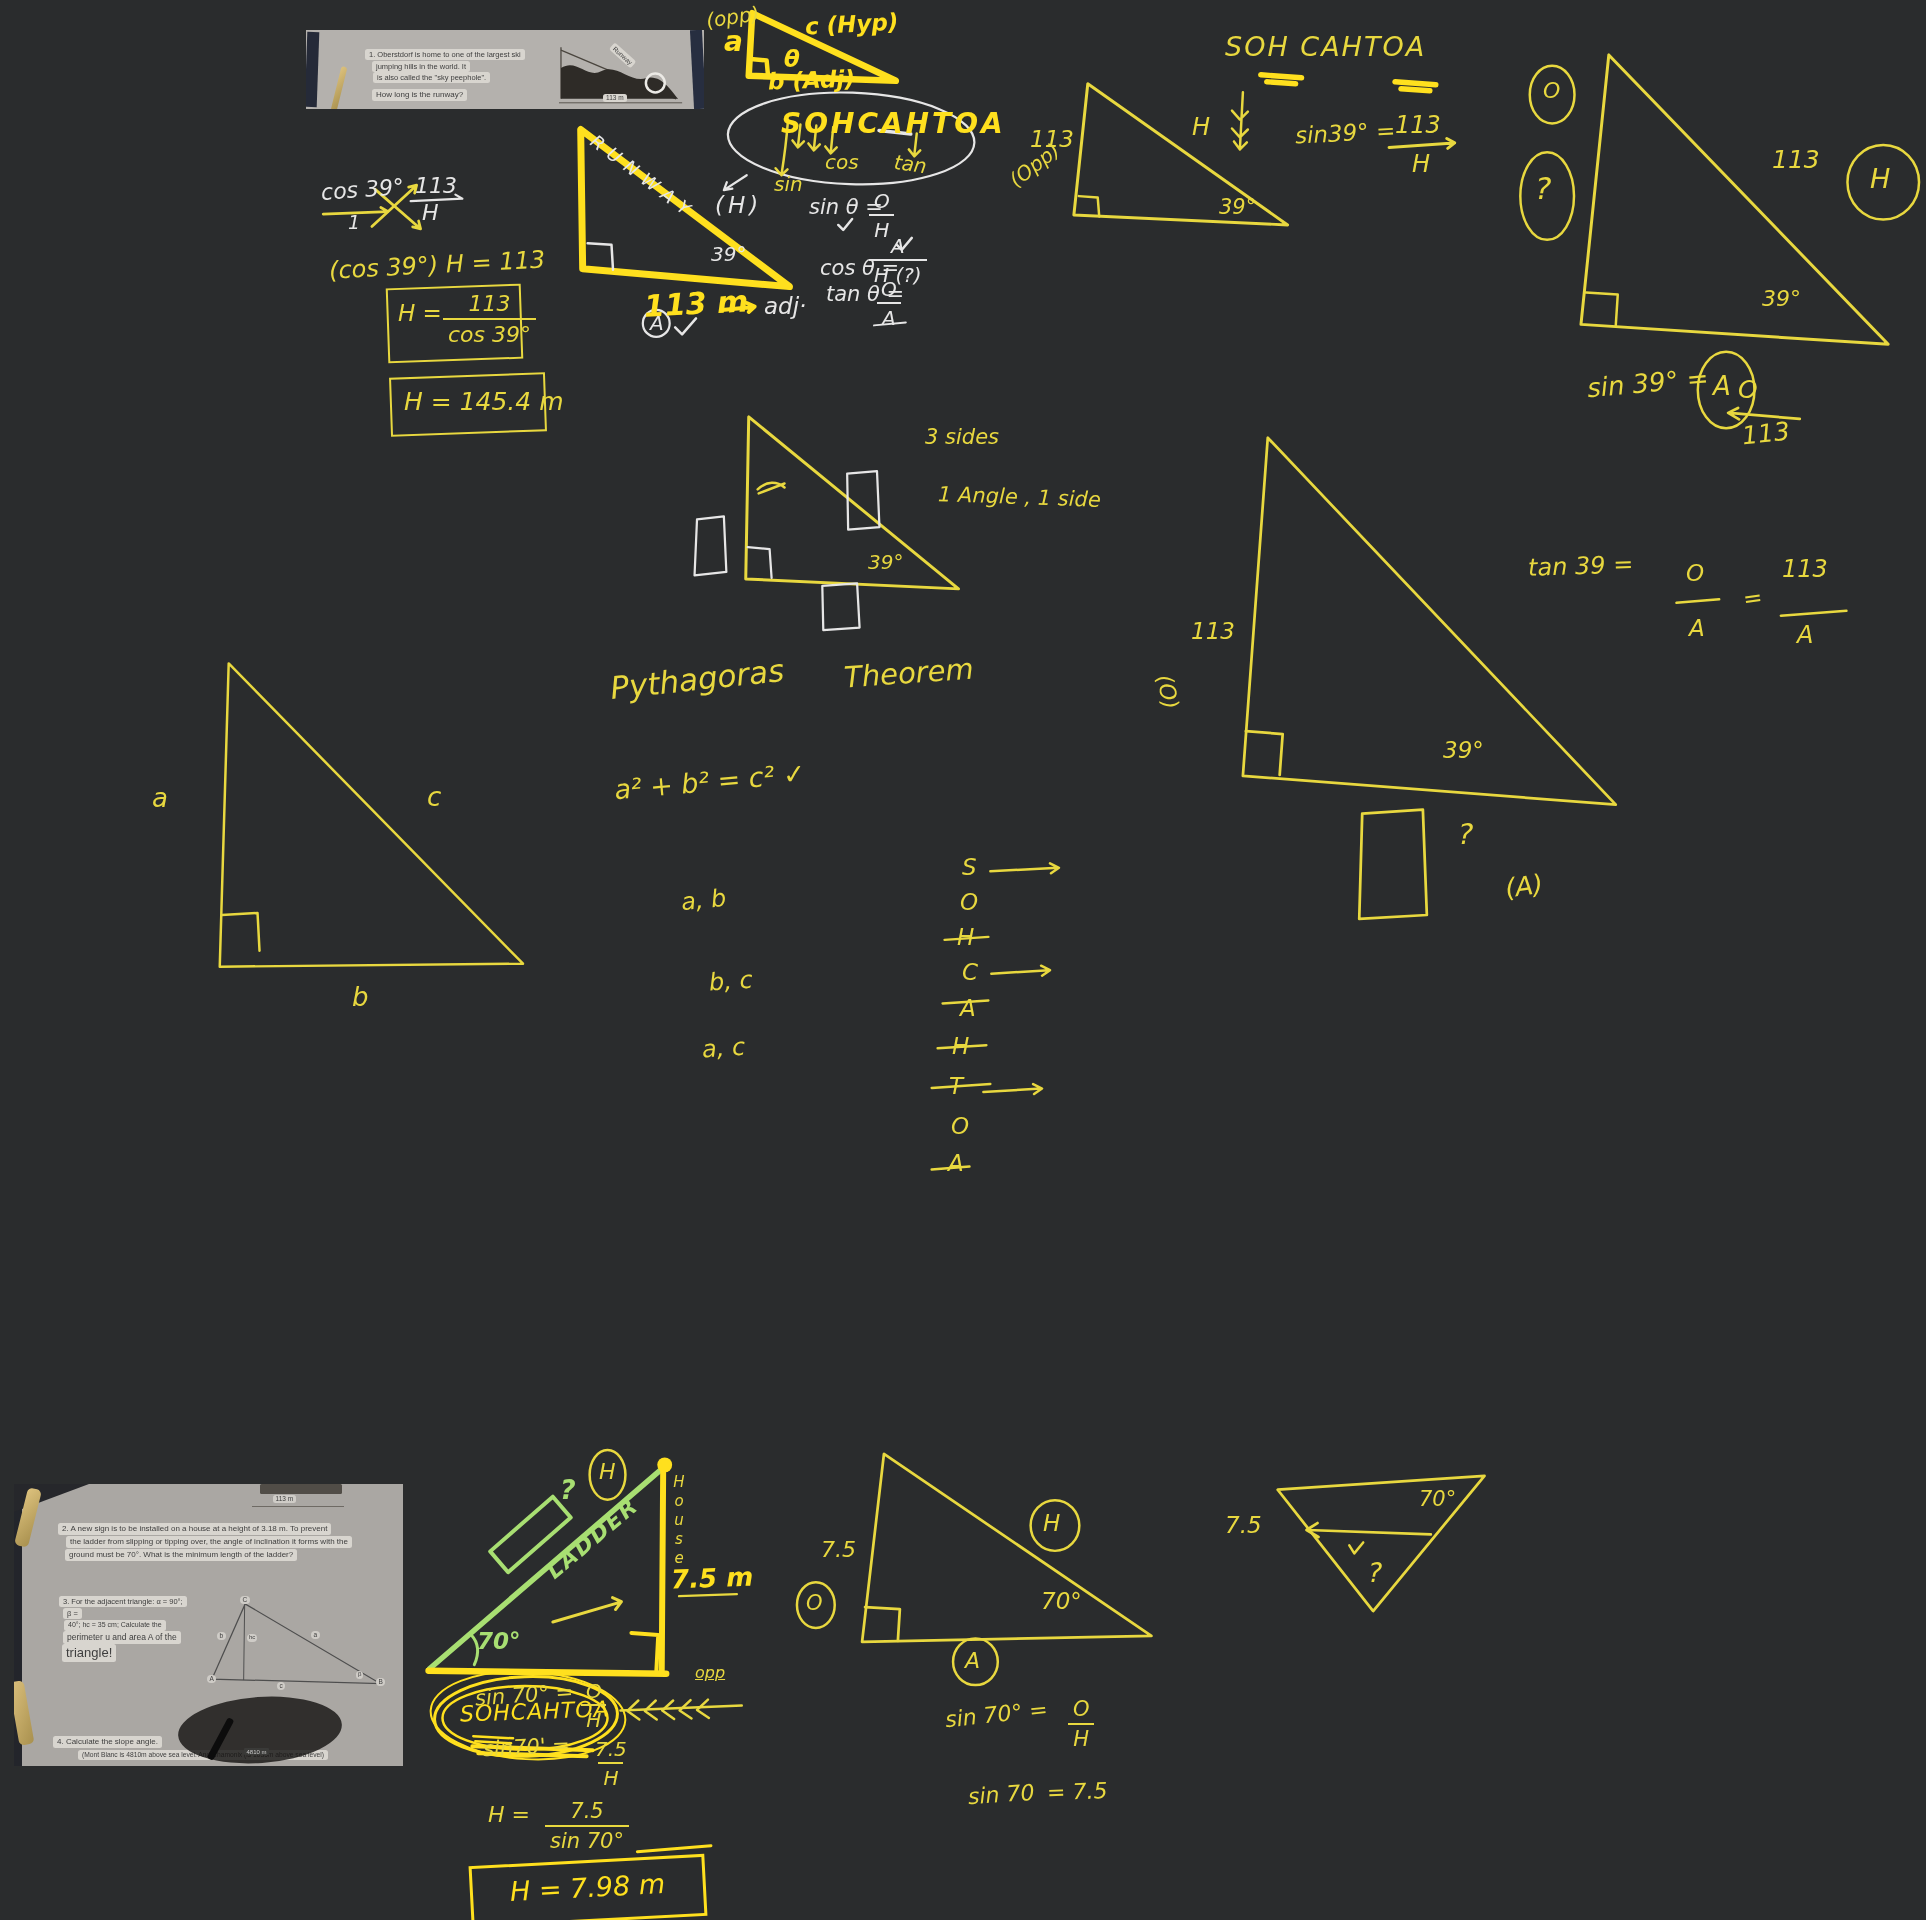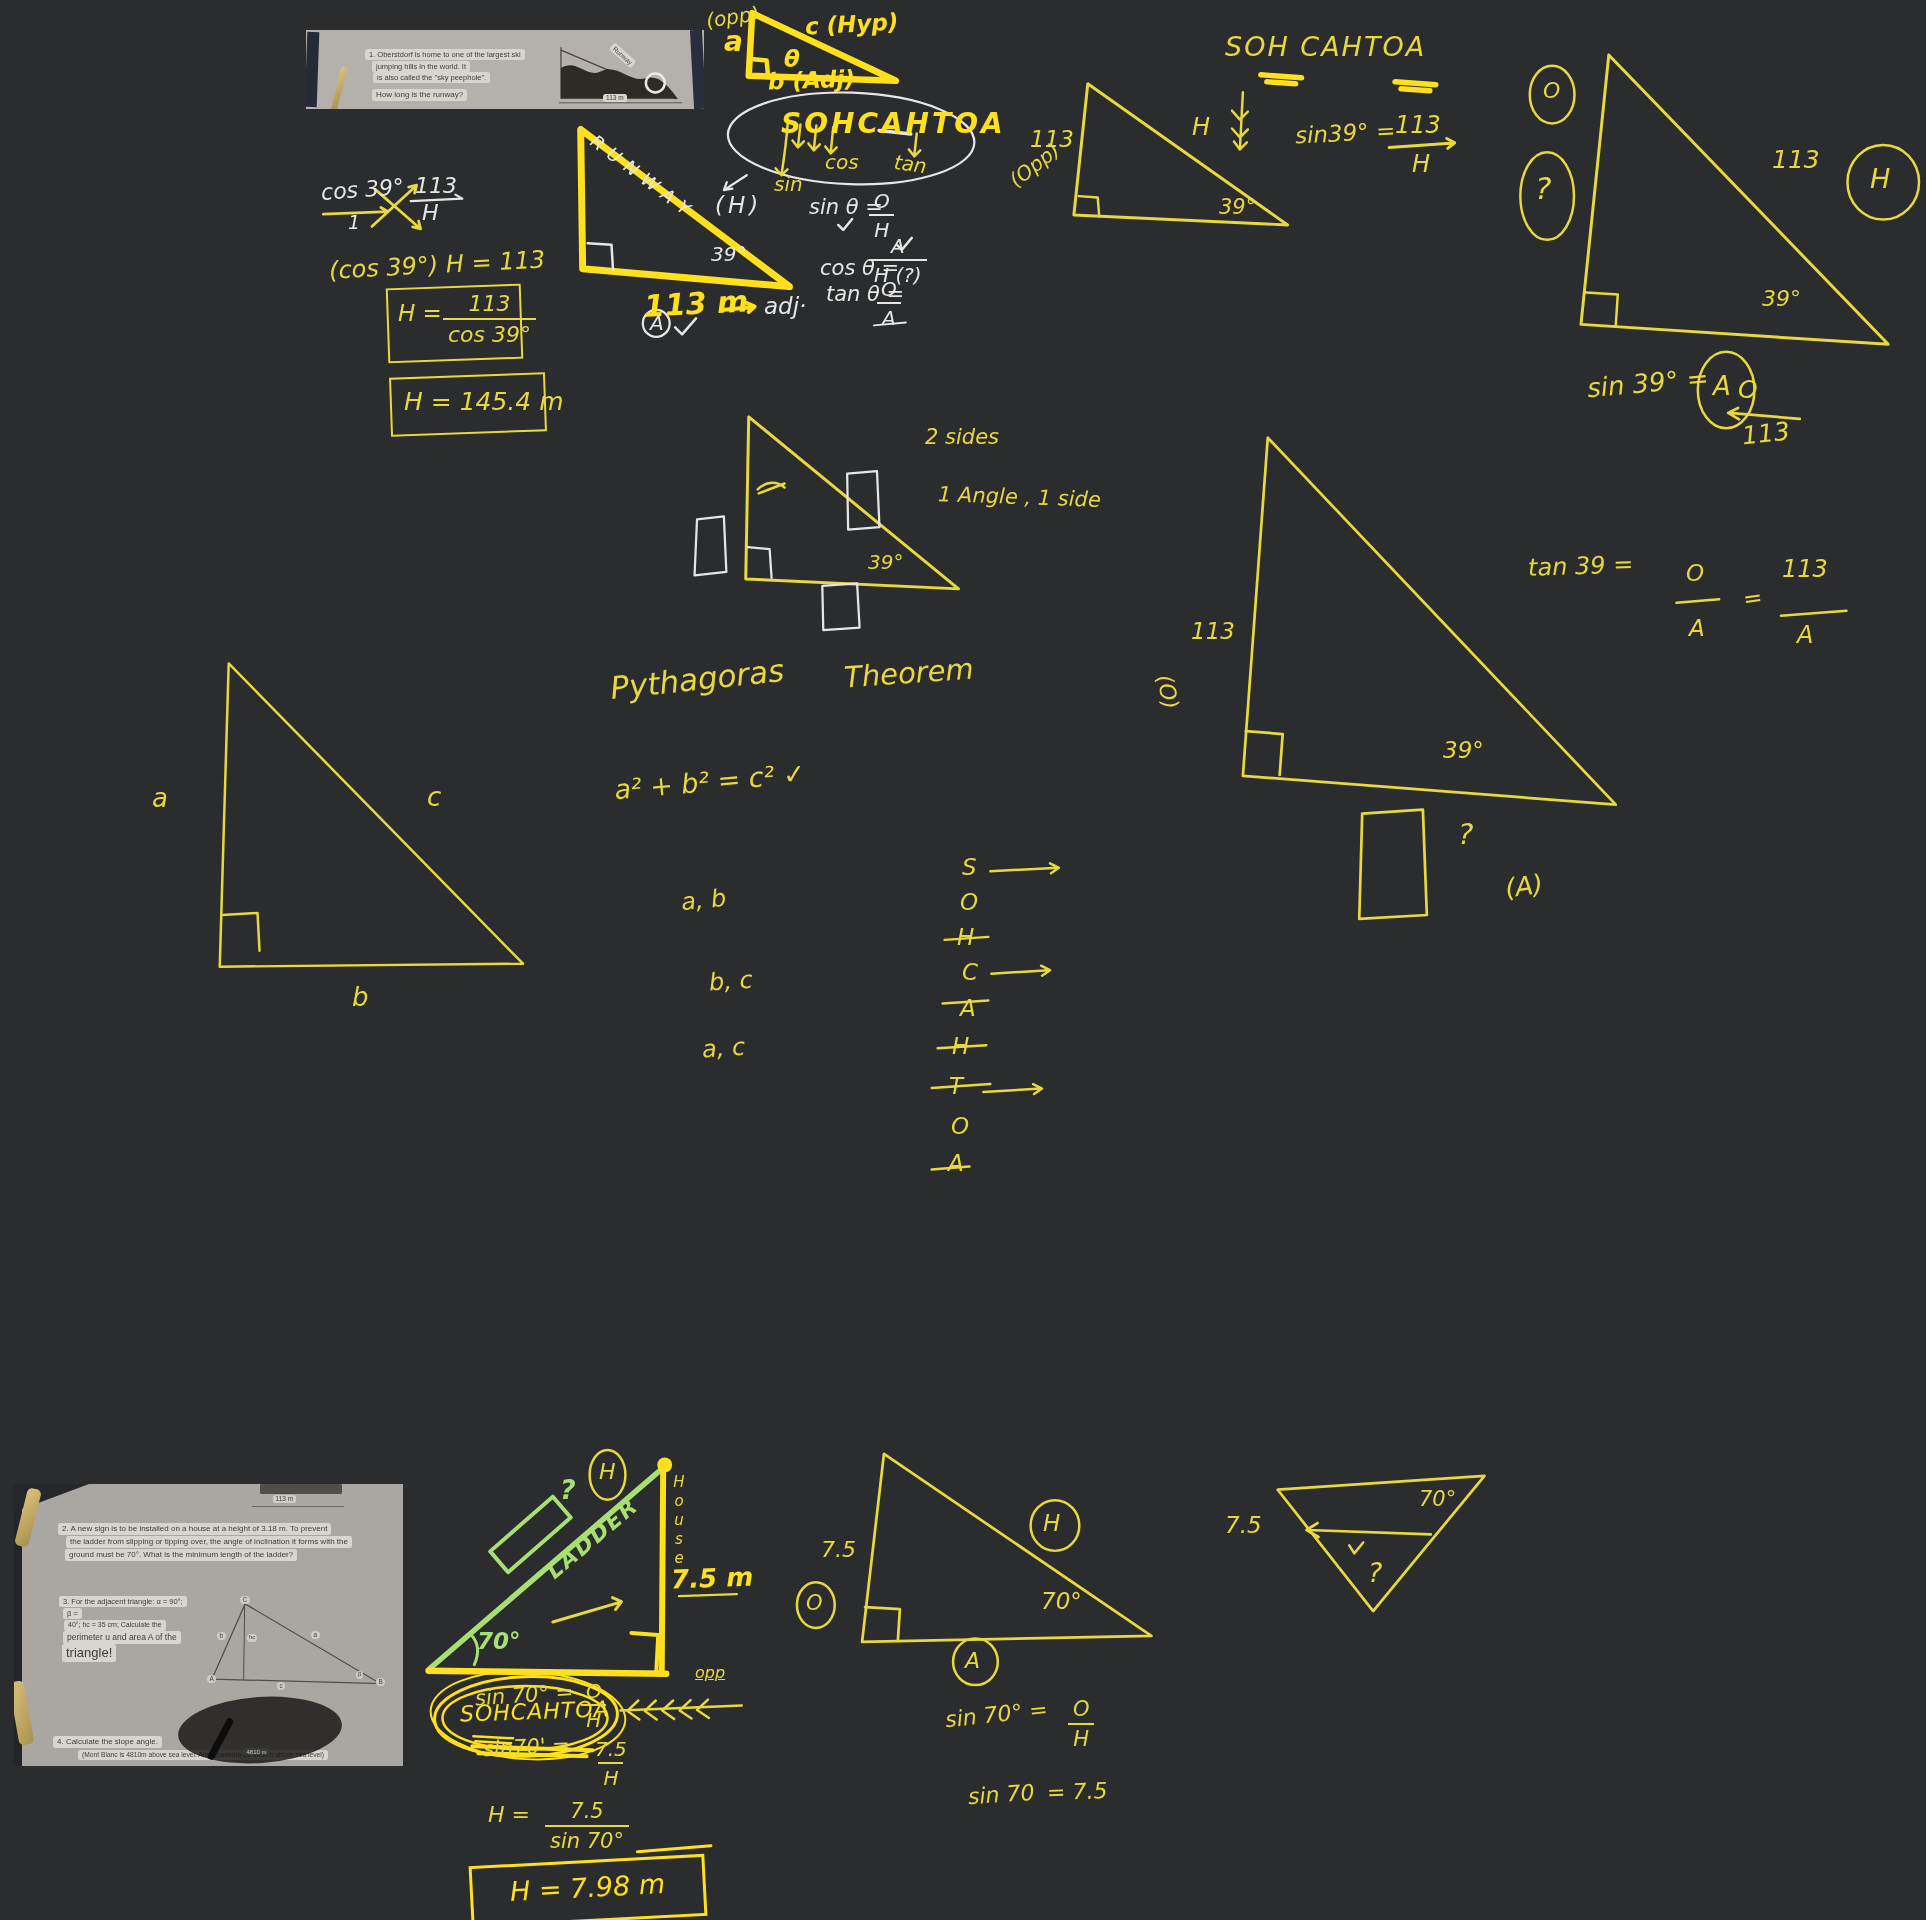--- a/index.html
+++ b/index.html
@@ -253,21 +253,21 @@
 <div class="t y" style="left:1535px;top:173px;font-size:31px;">?</div>
 <div class="t y" style="left:1772px;top:147px;font-size:25px;">113</div>
 <div class="t y" style="left:1870px;top:165px;font-size:27px;">H</div>
 <div class="t y" style="left:1762px;top:288px;font-size:22px;">39°</div>
 <div class="t y" style="left:1713px;top:373px;font-size:26px;">A</div>
 <div class="t y" style="left:1587px;top:370px;font-size:26px;transform:rotate(-5deg);">sin 39° =</div>
 <div class="t y" style="left:1738px;top:377px;font-size:25px;">O</div>
 <div class="t y" style="left:1742px;top:421px;font-size:25px;transform:rotate(-6deg);">113</div>
 
 <div class="t y" style="left:868px;top:552px;font-size:20px;">39°</div>
-<div class="t y" style="left:925px;top:427px;font-size:21px;">2 sides</div>
+<div class="t y" style="left:925px;top:427px;font-size:21px;">3 sides</div>
 <div class="t y" style="left:938px;top:487px;font-size:21px;transform:rotate(2deg);">1 Angle , 1 side</div>
 
 <div class="t y" style="left:1191px;top:620px;font-size:23px;">113</div>
 <div class="t y" style="left:1150px;top:681px;font-size:22px;transform:rotate(78deg);">(O)</div>
 <div class="t y" style="left:1443px;top:739px;font-size:23px;">39°</div>
 <div class="t y" style="left:1458px;top:820px;font-size:29px;">?</div>
 <div class="t y" style="left:1505px;top:873px;font-size:26px;transform:rotate(-8deg);">(A)</div>
 <div class="t y" style="left:1528px;top:554px;font-size:24px;transform:rotate(-2deg);">tan 39 =</div>
 <div class="t y" style="left:1686px;top:562px;font-size:23px;">O</div>
 <div class="t y" style="left:1689px;top:617px;font-size:23px;">A</div>

